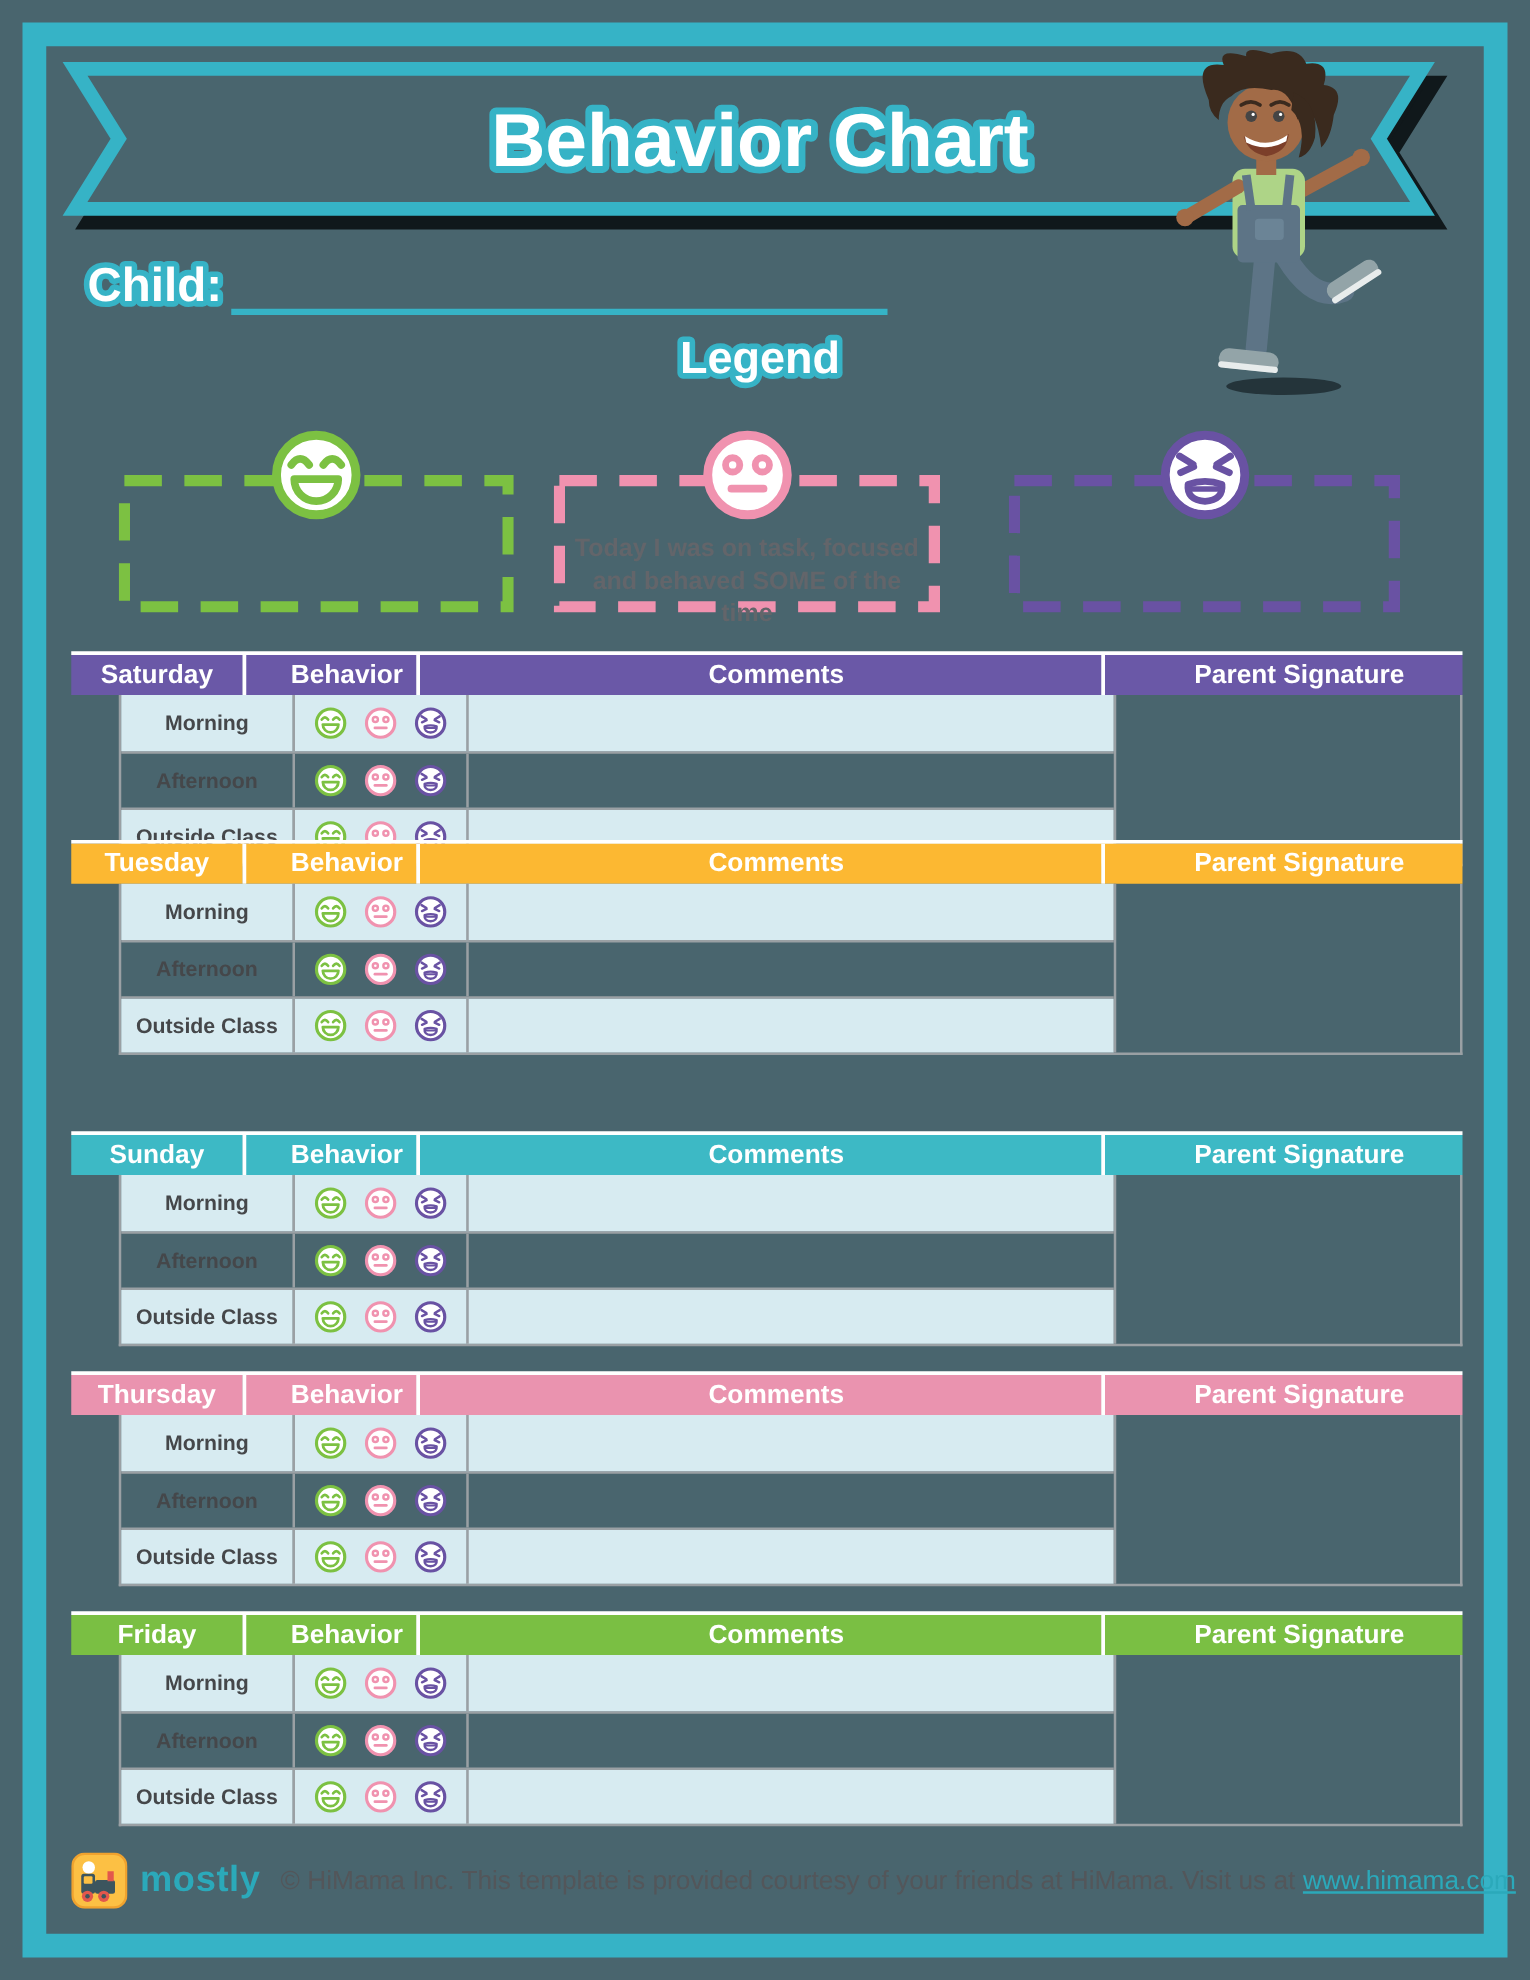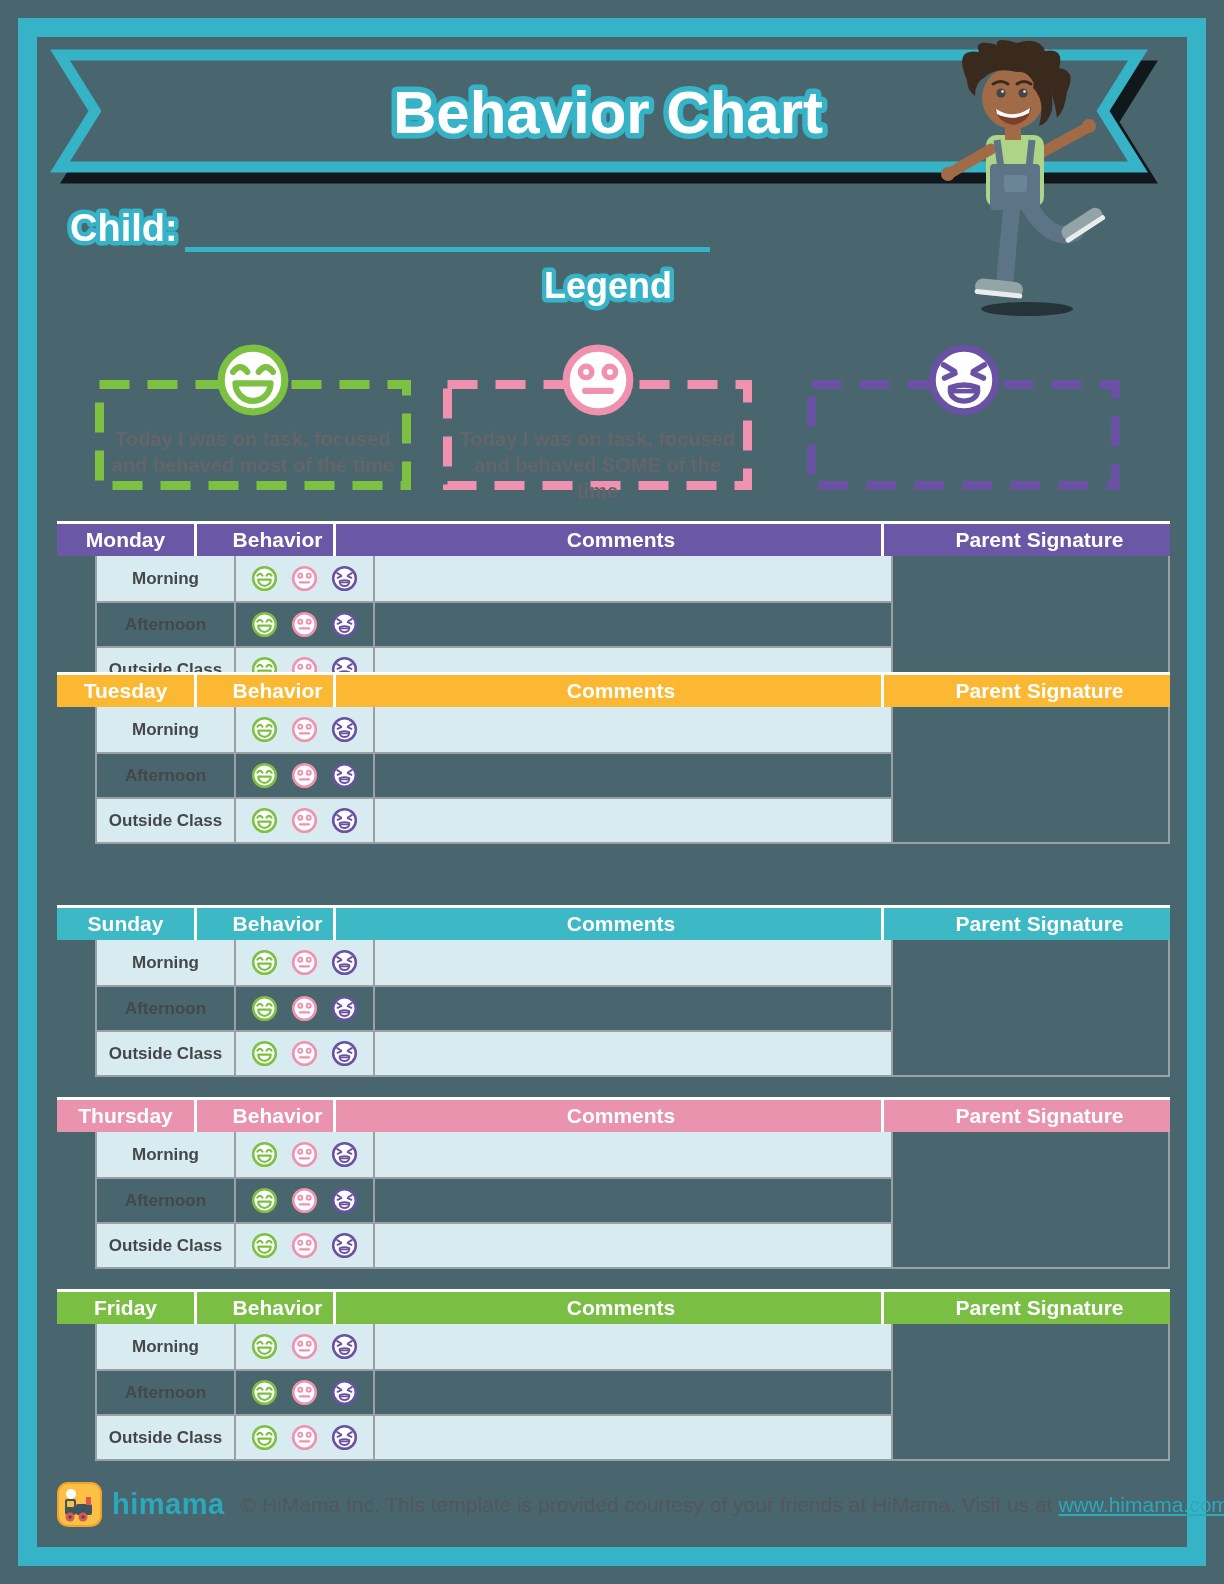--- a/index.html
+++ b/index.html
@@ -152,21 +152,20 @@
 
 <div class="legend-box" style="left:95px;width:316px;">
   <svg class="dash-rect" viewBox="0 0 316 110">
     <rect x="4.5" y="4.5" width="307" height="101" fill="none" stroke="#7cc142" stroke-width="9" stroke-dasharray="30 18"></rect>
   </svg>
   <span class="face face-big" style="color: rgb(124, 193, 66);">
     <svg viewBox="0 0 32 32">
         <use href="#sym-happy"></use>
       </svg>
   </span>
-  <div class="legend-text">Today I was on task, focused and behaved most of the time</div>
 </div>
 
 <div class="legend-box" style="left:443px;width:309px;">
   <svg class="dash-rect" viewBox="0 0 309 110">
     <rect x="4.5" y="4.5" width="300" height="101" fill="none" stroke="#f092af" stroke-width="9" stroke-dasharray="30 18"></rect>
   </svg>
   <span class="face face-big" style="color: rgb(240, 146, 175);">
     <svg viewBox="0 0 32 32">
         <use href="#sym-neutral"></use>
       </svg>
@@ -180,21 +179,21 @@
   </svg>
   <span class="face face-big" style="color: rgb(105, 82, 163);">
     <svg viewBox="0 0 32 32">
         <use href="#sym-angry"></use>
       </svg>
   </span>
 </div>
 
 <div class="day-table" style="top:521px">
   <div class="thead">
-    <div class="th th-day" style="background-color: rgb(106, 88, 167);">Monday</div>
+    <div class="th th-day" style="background-color: rgb(106, 88, 167);">Saturday</div>
     <div class="th th-behavior" style="background-color: rgb(106, 88, 167);">Behavior</div>
     <div class="th th-comments" style="background-color: rgb(106, 88, 167);">Comments</div>
     <div class="th th-signature" style="background-color: rgb(106, 88, 167);">Parent Signature</div>
   </div>
   <div class="tbody">
     <div class="rows">
       <div class="row light">
         <div class="cell c-label">Morning</div>
         <div class="cell c-behavior">
           <span class="face face-sm" style="color: rgb(124, 193, 66);">
@@ -576,15 +575,15 @@
     <circle cx="14" cy="12" r="5" fill="#ffffff"></circle>
     <rect x="8" y="17" width="11" height="16" rx="2" fill="#3c555e"></rect>
     <rect x="10" y="19" width="7" height="6" rx="1" fill="#fcc044"></rect>
     <rect x="19" y="22" width="16" height="11" rx="2" fill="#3c555e"></rect>
     <rect x="29" y="15" width="5" height="8" fill="#e2574c"></rect>
     <circle cx="13" cy="35" r="4.5" fill="#e2574c"></circle>
     <circle cx="26" cy="35" r="4.5" fill="#e2574c"></circle>
     <circle cx="13" cy="35" r="1.8" fill="#3c555e"></circle>
     <circle cx="26" cy="35" r="1.8" fill="#3c555e"></circle>
   </svg>
-  <span class="brand">himama</span>
+  <span class="brand">mostly</span>
   <span class="copy"><span>© HiMama Inc. This template is provided courtesy of your friends at HiMama. Visit us at</span><span class="link">www.himama.com</span></span>
 </div>
 
 </body></html>

